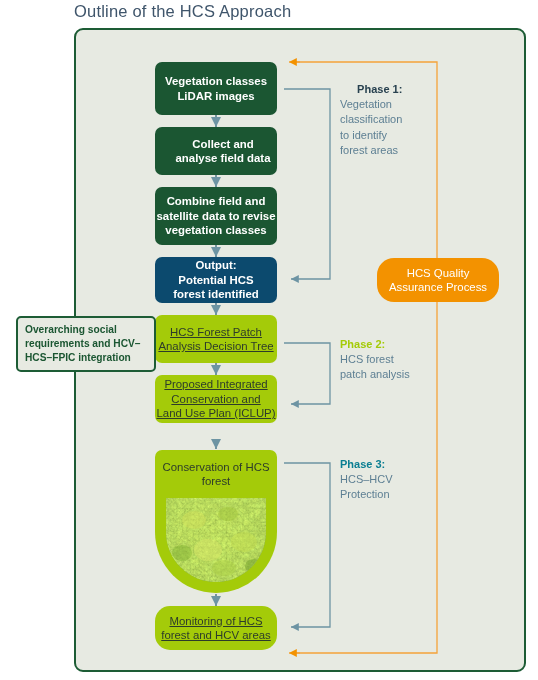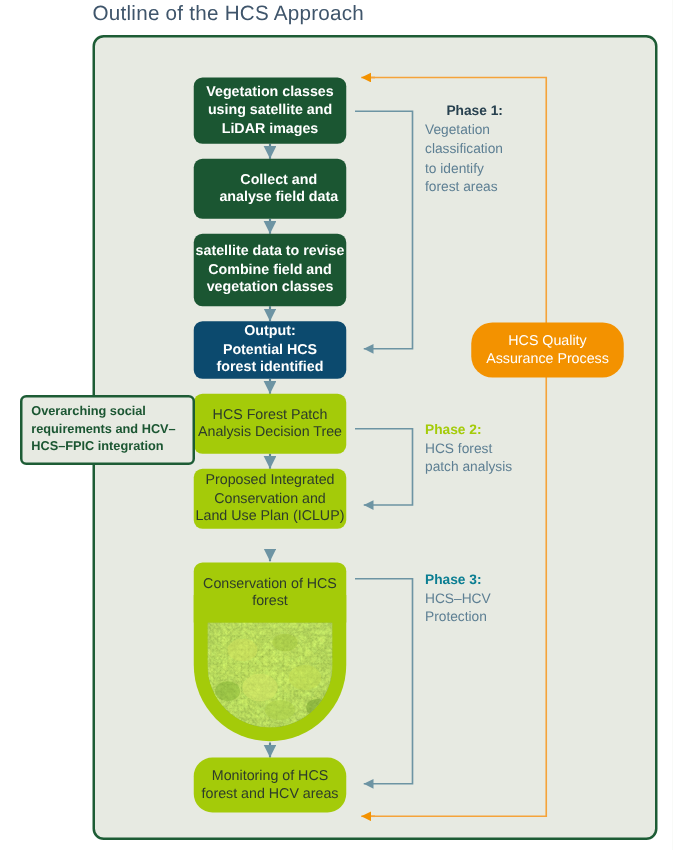--- a/index.html
+++ b/index.html
@@ -28,21 +28,21 @@
 
   
   .node{
     position:absolute;box-sizing:border-box;border-radius:7px;
     display:flex;align-items:center;justify-content:center;
     text-align:center;line-height:1.26;
   }
   .node span{display:block;width:100%;}
   .node.dark{background:#1b5632;color:#ffffff;font-weight:bold;font-size:11.4px;}
   .node.teal{background:#0c4a6e;color:#ffffff;font-weight:bold;font-size:11.4px;}
-  .node.lime{background:#a4cb09;color:#2d3c2a;font-size:11.4px;}
+  .node.lime{background:#a4cb09;color:#2d3c2a;font-size:11.4px;text-decoration:underline;}
   .node .kicker{font-weight:bold;}
 
   
   #conservation-group{position:absolute;left:155px;top:450px;width:122px;height:143px;}
   #conservation-box{
     position:absolute;left:0;top:0;width:122px;height:48px;
     background:#a4cb09;border-radius:7px 7px 0 0;
     display:flex;align-items:center;justify-content:center;
     text-align:center;font-size:11.4px;color:#2d3c2a;line-height:1.26;
   }
@@ -119,36 +119,35 @@
   <g stroke="#f5a33a" stroke-width="1.3" fill="none">
     <path d="M291,62 L437,62 L437,653 L291,653"></path>
     <path d="M300,62 L289,62" marker-end="url(#ahO)"></path>
     <path d="M300,653 L289,653" marker-end="url(#ahO)"></path>
   </g>
 </svg>
 
 <div class="node dark" style="left:155px;top:62px;width:122px;height:53px;">
   <span>
     <span>Vegetation classes</span>
-    <span>using satellite and</span>
     <span>LiDAR images</span>
   </span>
 </div>
 
 <div class="node dark" style="left:155px;top:127px;width:122px;height:48px;padding-left:14px;">
   <span>
     <span>Collect and</span>
     <span>analyse field data</span>
   </span>
 </div>
 
 <div class="node dark" style="left:155px;top:187px;width:122px;height:58px;">
   <span>
+    <span>Combine field and</span>
     <span>satellite data to revise</span>
-    <span>Combine field and</span>
     <span>vegetation classes</span>
   </span>
 </div>
 
 <div class="node teal" style="left:155px;top:257px;width:122px;height:46px;">
   <span>
     <span class="kicker">Output:</span>
     <span>Potential HCS</span>
     <span>forest identified</span>
   </span>

